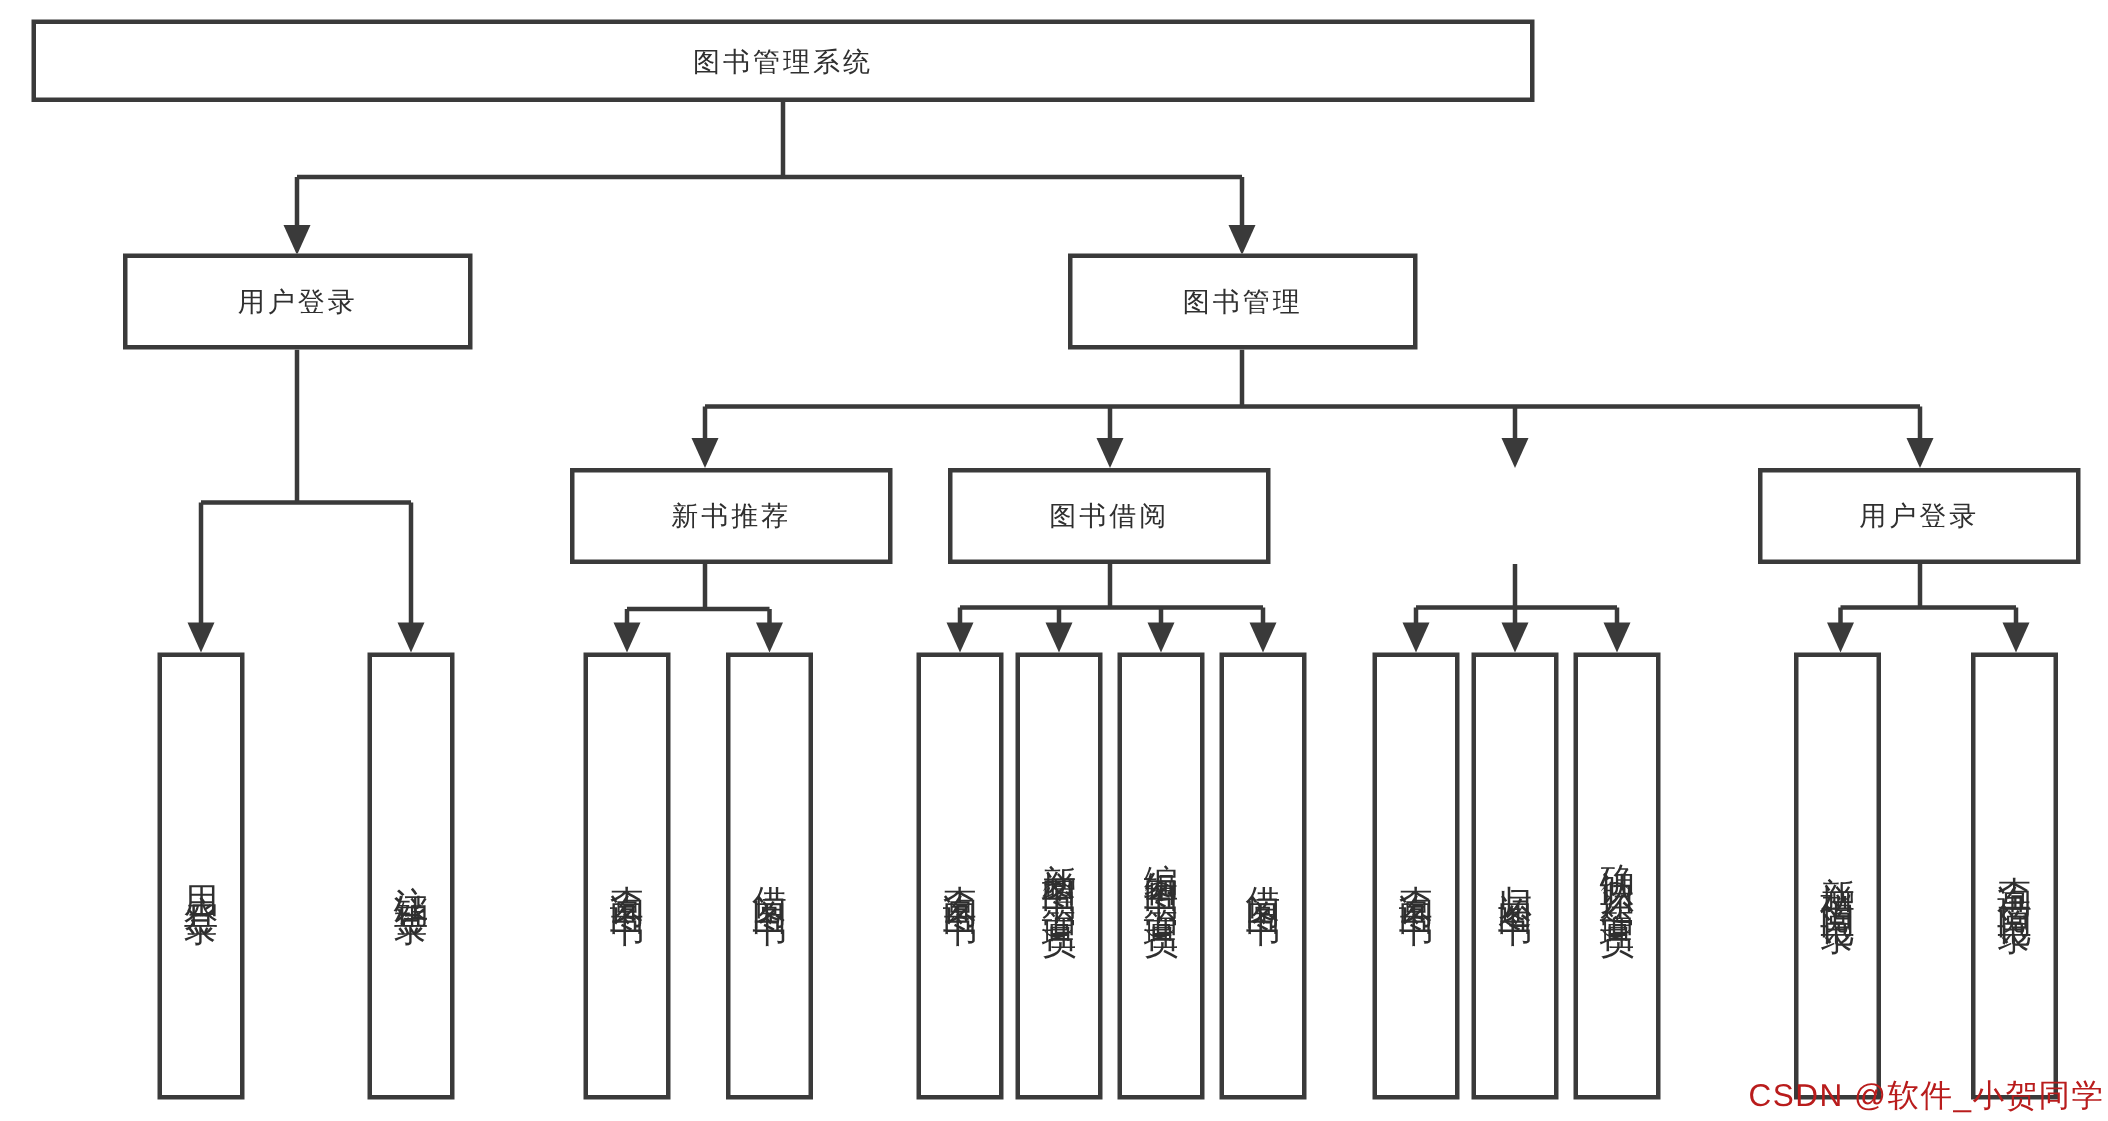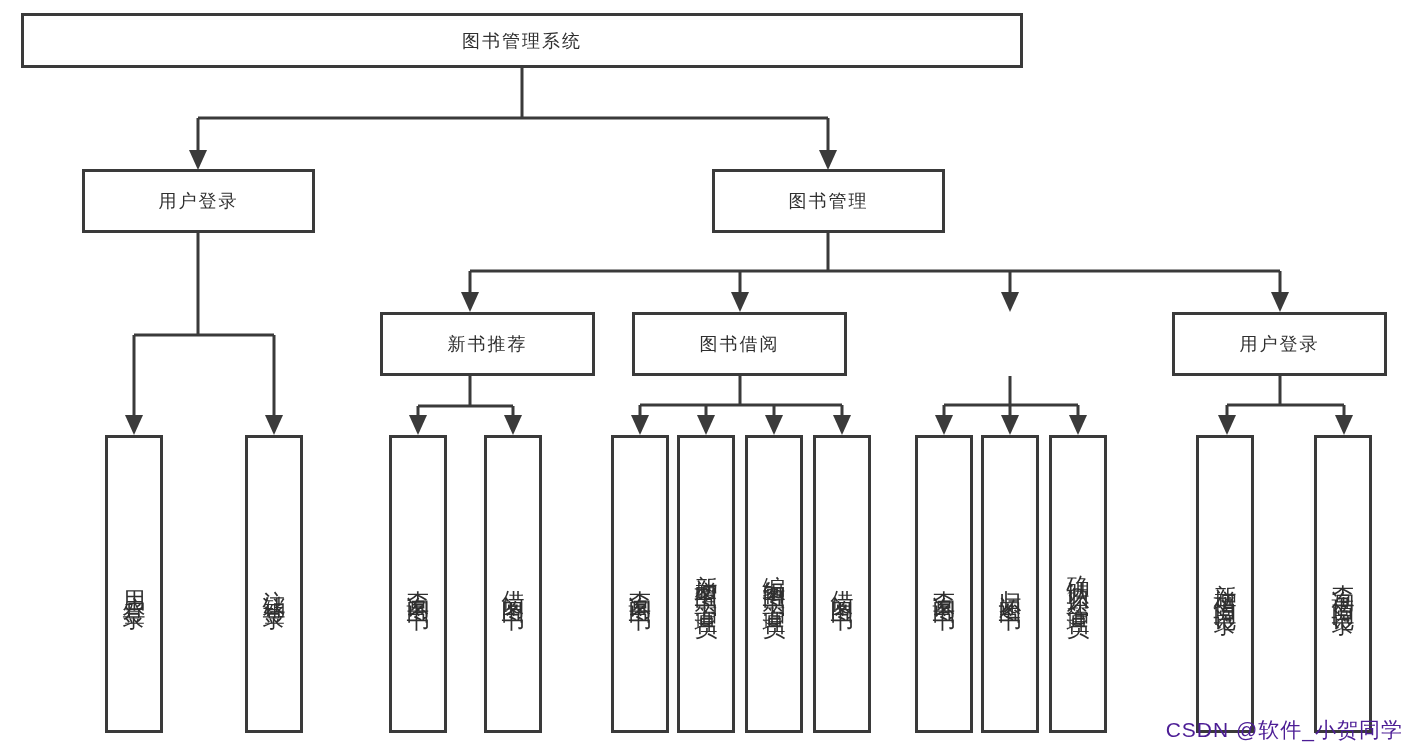--- a/index.html
+++ b/index.html
@@ -4,21 +4,21 @@
 <style>
   html,body{margin:0;padding:0;background:#ffffff;}
   body{font-family:"Liberation Sans","DejaVu Sans",sans-serif;}
   .stage{position:relative;width:1405px;height:747px;background:#ffffff;overflow:hidden;}
   .connectors{position:absolute;left:0;top:0;z-index:0;}
   .box{position:absolute;box-sizing:border-box;border:3px solid #3a3a3a;background:#ffffff;
        display:flex;align-items:center;justify-content:center;z-index:1;}
   .lbl{font-size:18px;color:#2f2f2f;letter-spacing:2px;white-space:nowrap;}
   .v .lbl{writing-mode:vertical-rl;text-orientation:upright;letter-spacing:6px;font-size:23px;
           line-height:1;white-space:normal;}
-  .watermark{position:absolute;top:716px;right:2px;z-index:3;font-size:21px;color:#4c1d95;
+  .watermark{position:absolute;top:716px;right:2px;z-index:3;font-size:21px;color:#b91c1c;
              letter-spacing:1px;white-space:nowrap;}
 </style>
 </head>
 <body>
 
 <div class="stage">
 
   <svg class="connectors" width="1405" height="747" viewBox="0 0 1405 747">
     <g stroke="#3a3a3a" stroke-width="3" fill="none">
       <path d="M522 68 V118 M198 118 H828 M198 118 V152 M828 118 V152"></path>

